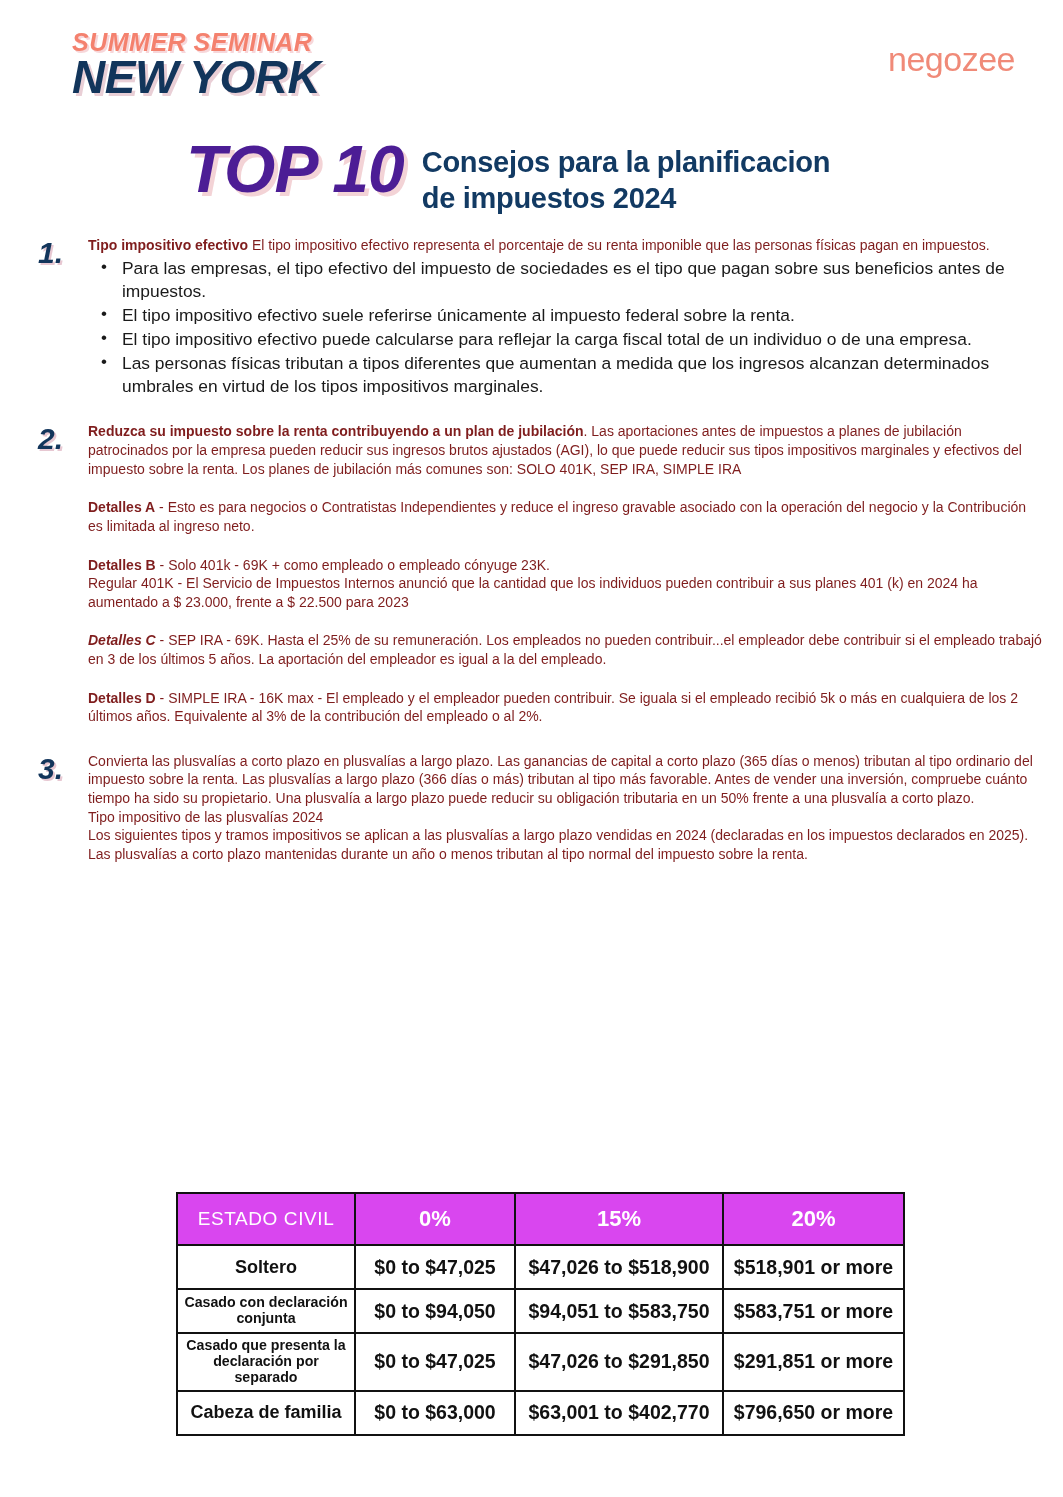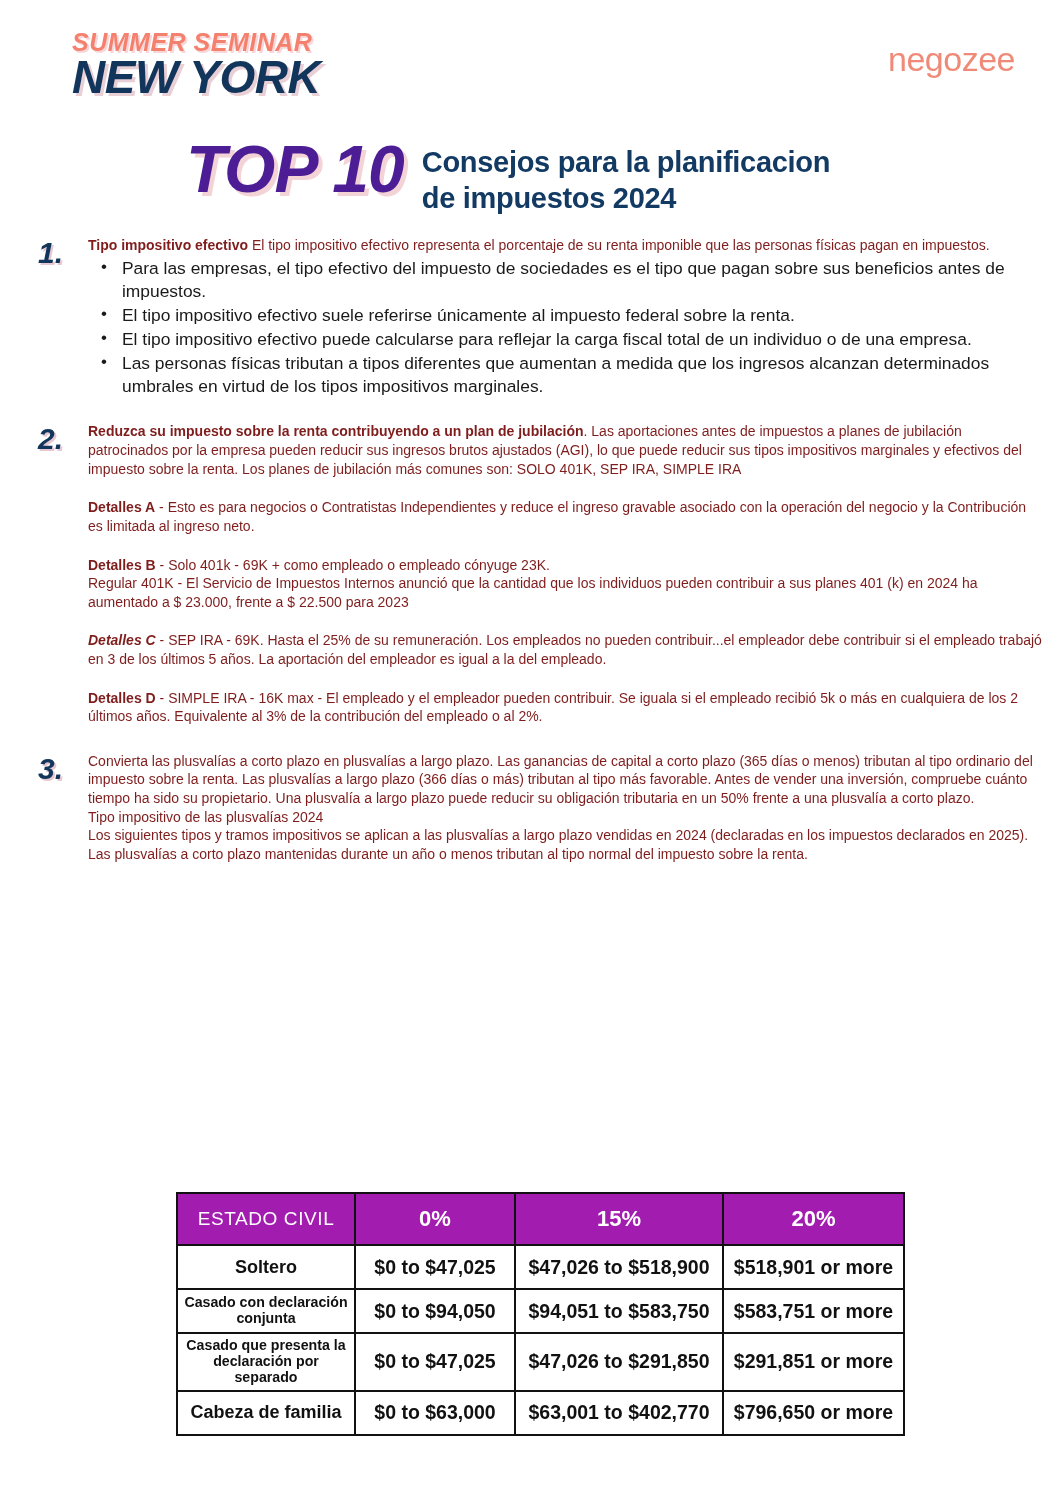--- a/index.html
+++ b/index.html
@@ -85,21 +85,21 @@
   table.caps {
     border-collapse:collapse; width:727px;
     table-layout:fixed;
   }
   table.caps td, table.caps th {
     border:2.2px solid #111111;
     text-align:center; vertical-align:middle;
     padding:4px 4px;
   }
   table.caps thead th {
-    background:#a21caf; color:#ffffff;
+    background:#d946ef; color:#ffffff;
     height:42px;
   }
   th.col-estado { font-size:19px; font-weight:400; letter-spacing:0.6px; }
   th.col-pct { font-size:22px; font-weight:bold; }
   td.state { font-size:18px; font-weight:bold; color:#111; }
   td.state.small { font-size:14.2px; line-height:1.12; }
   td.val { font-size:19.5px; font-weight:bold; color:#111; }
   tbody tr { height:44px; }
 
   

